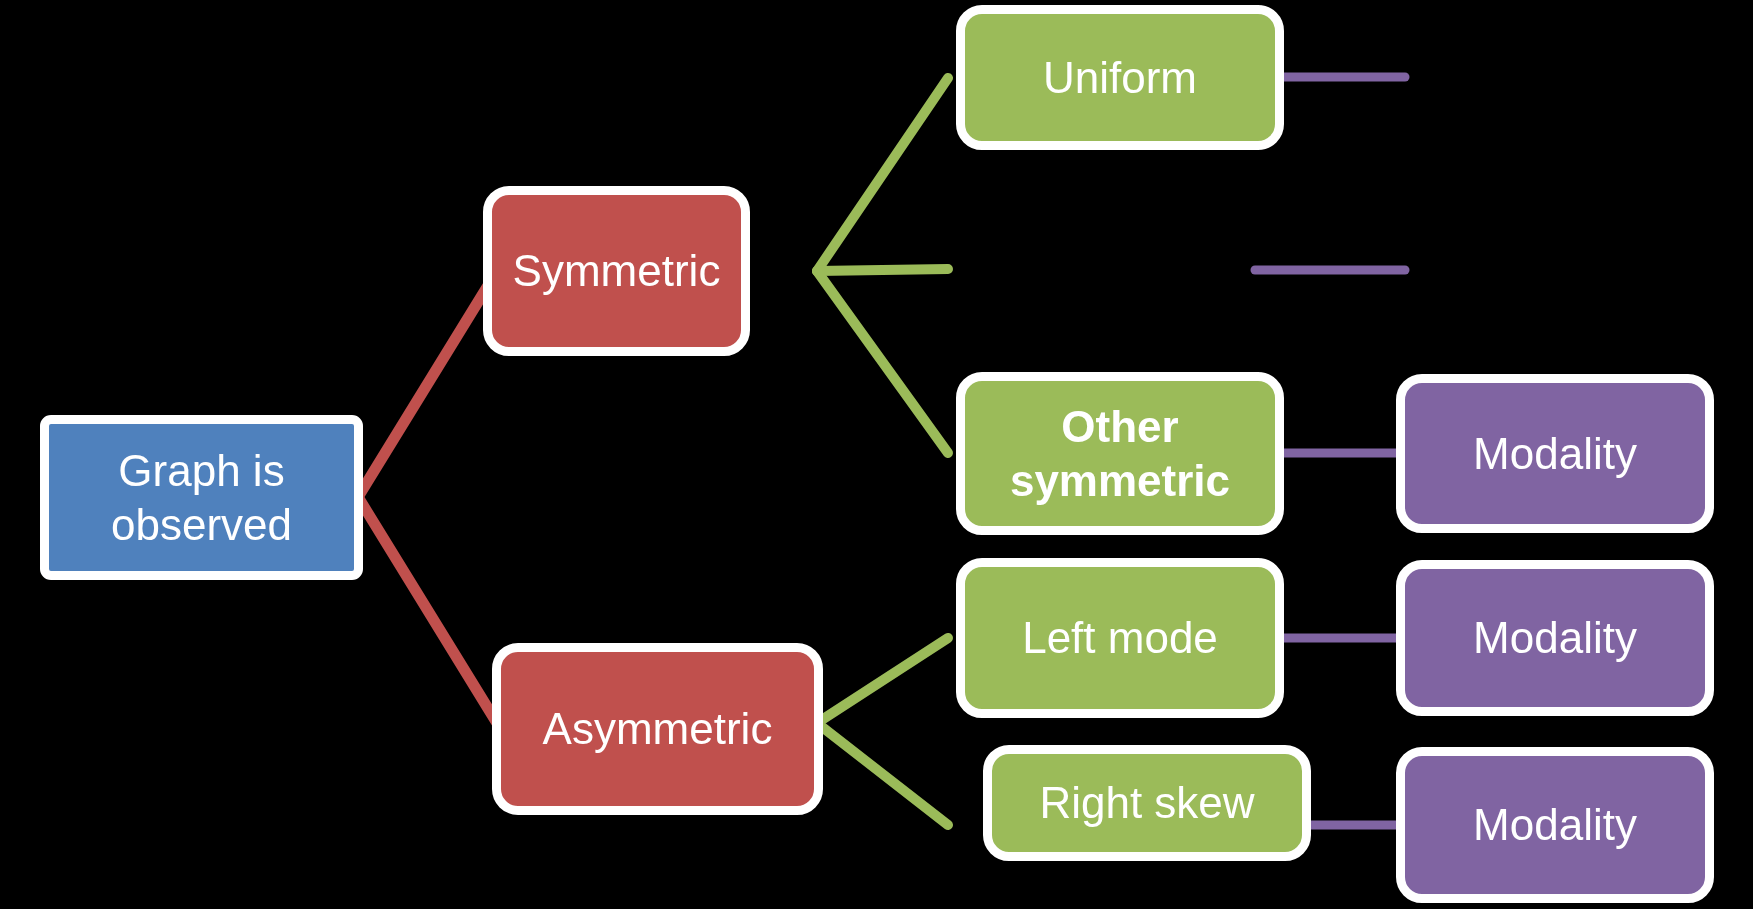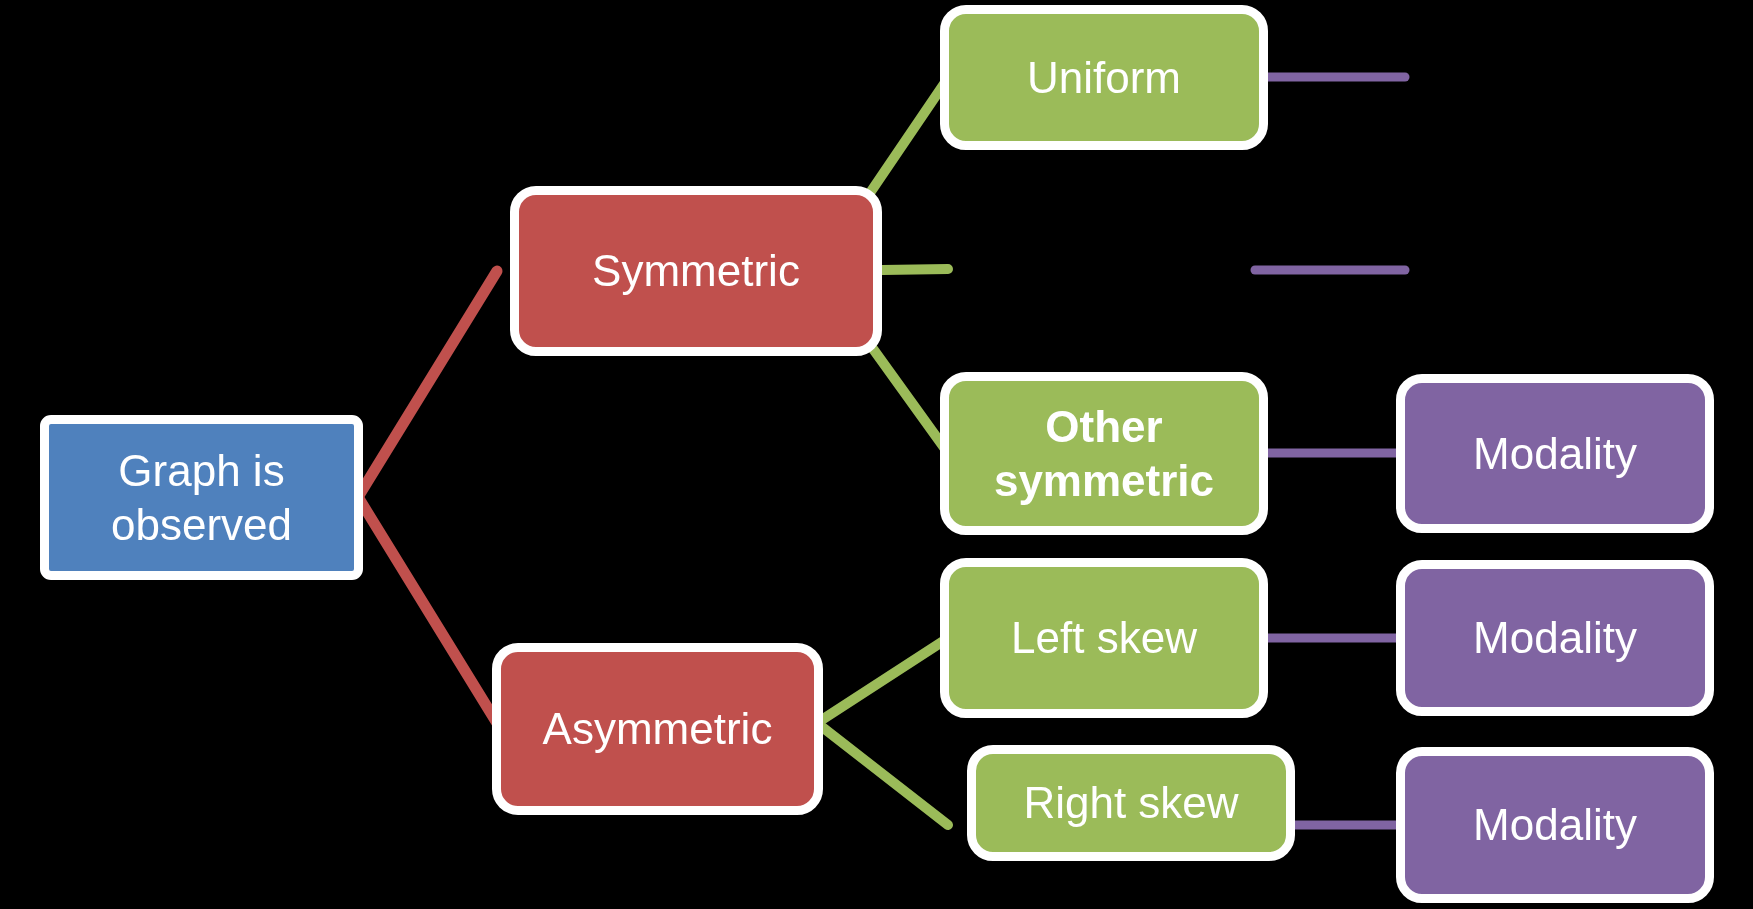--- a/index.html
+++ b/index.html
@@ -16,25 +16,25 @@
   .node{
     position:absolute;box-sizing:border-box;
     border:9px solid var(--node_border,#fff);
     border-radius:26px;
     display:flex;align-items:center;justify-content:center;
     text-align:center;color:var(--text,#fff);
     font-size:44px;line-height:1.22;padding:2px 10px;
   }
   .node.blue{background:var(--blue,#4F81BD);border-radius:11px;}
   .node.red{background:var(--red,#C0504D);}
-  .node.green{background:var(--green,#9BBB59);}
+  .node.green{background:var(--green,#9BBB59);margin-left:16px;}
   .node.purple{background:var(--purple,#8064A2);}
   
   #n-root      {left:40px;  top:415px; width:323px; height:165px;}
-  #n-symmetric {left:510px; top:186px; width:372px; height:170px;}
+  #n-symmetric {left:483px; top:186px; width:267px; height:170px;}
   #n-asymmetric{left:492px; top:643px; width:331px; height:172px;}
   #n-uniform   {left:940px; top:5px;   width:328px; height:145px;}
   #n-bell      {left:940px; top:183px; width:328px; height:172px;}
   #n-other     {left:940px; top:372px; width:328px; height:163px;font-weight:bold;}
   #n-leftskew  {left:940px; top:558px; width:328px; height:160px;}
   #n-rightskew {left:967px; top:745px; width:328px; height:116px;}
   #n-nomode    {left:1396px;top:5px;   width:318px; height:145px;}
   #n-unimodal  {left:1396px;top:188px; width:318px; height:164px;}
   #n-modality1 {left:1396px;top:374px; width:318px; height:159px;}
   #n-modality2 {left:1396px;top:560px; width:318px; height:156px;}
@@ -69,21 +69,21 @@
   <div class="node red" id="n-asymmetric">
       <span>Asymmetric</span>
     </div>
   <div class="node green" id="n-uniform">
       <span>Uniform</span>
     </div>
   <div class="node green" id="n-other">
       <span>Other symmetric</span>
     </div>
   <div class="node green" id="n-leftskew">
-      <span>Left skew</span>
+      <span>Left mode</span>
     </div>
   <div class="node green" id="n-rightskew">
       <span>Right skew</span>
     </div>
   <div class="node purple" id="n-modality1">
       <span>Modality</span>
     </div>
   <div class="node purple" id="n-modality2">
       <span>Modality</span>
     </div>

